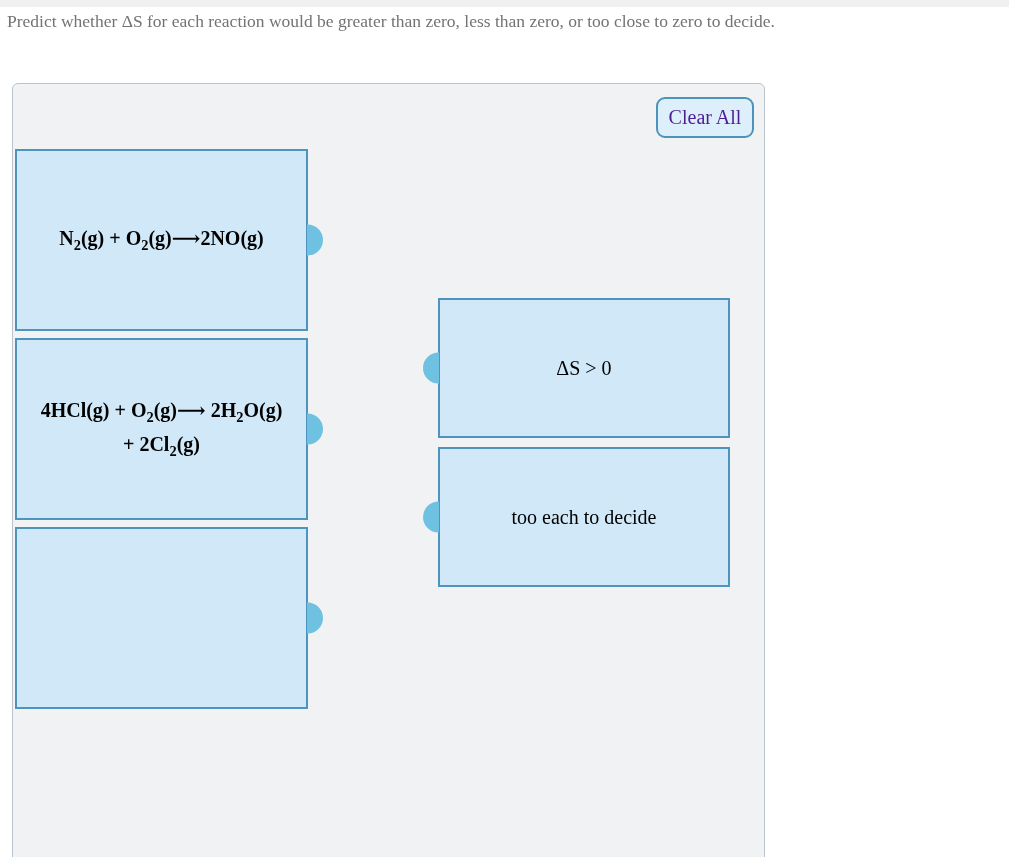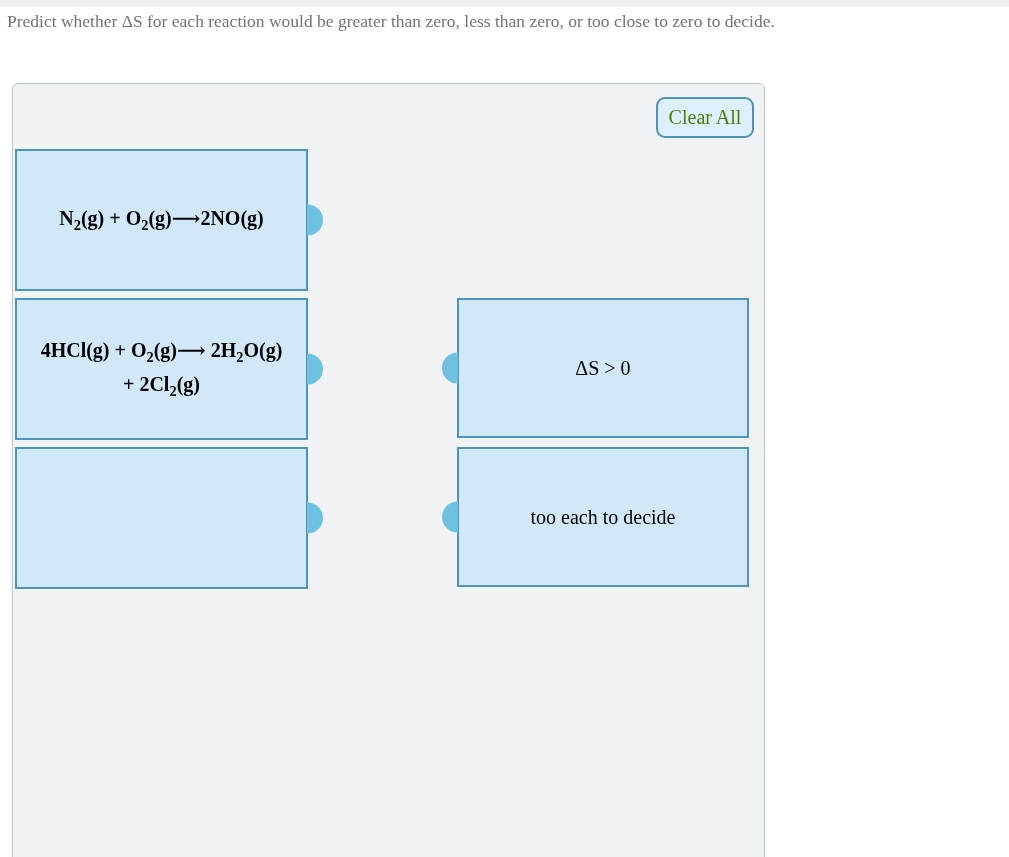--- a/index.html
+++ b/index.html
@@ -27,39 +27,39 @@
     border: 1px solid #bac4cf;
     border-radius: 6px;
   }
   .clear-all-btn {
     position: absolute; top: 13px; right: 10px;
     width: 98px; height: 41px;
     background: #ddeffa;
     border: 2px solid #4d94ba;
     border-radius: 9px;
     font-family: "Liberation Serif", "DejaVu Serif", serif;
-    font-size: 20px; color: #4d7c0f;
+    font-size: 20px; color: #4c1d95;
     cursor: pointer;
   }
   .col {
     position: absolute;
     display: flex; flex-direction: column;
   }
   .col-left  { left: 2px;   top: 65px;  gap: 7px; }
-  .col-right { left: 444px; top: 214px; gap: 9px; }
+  .col-right { left: 425px; top: 214px; gap: 9px; }
   .card {
     position: relative;
     background: #d0e8f7;
     border: 2px solid #4e94bd;
     display: flex; align-items: center; justify-content: center;
     text-align: center;
     color: #000;
   }
   .reaction-card {
-    width: 293px; height: 142px;
+    width: 293px; height: 182px;
     font-weight: bold; font-size: 20px;
     line-height: 1.5;
   }
   .reaction-card .formula { max-width: 252px; }
   .answer-card {
     width: 292px; height: 140px;
     font-size: 20px;
   }
   sub { font-size: 0.72em; }
   .connector {

